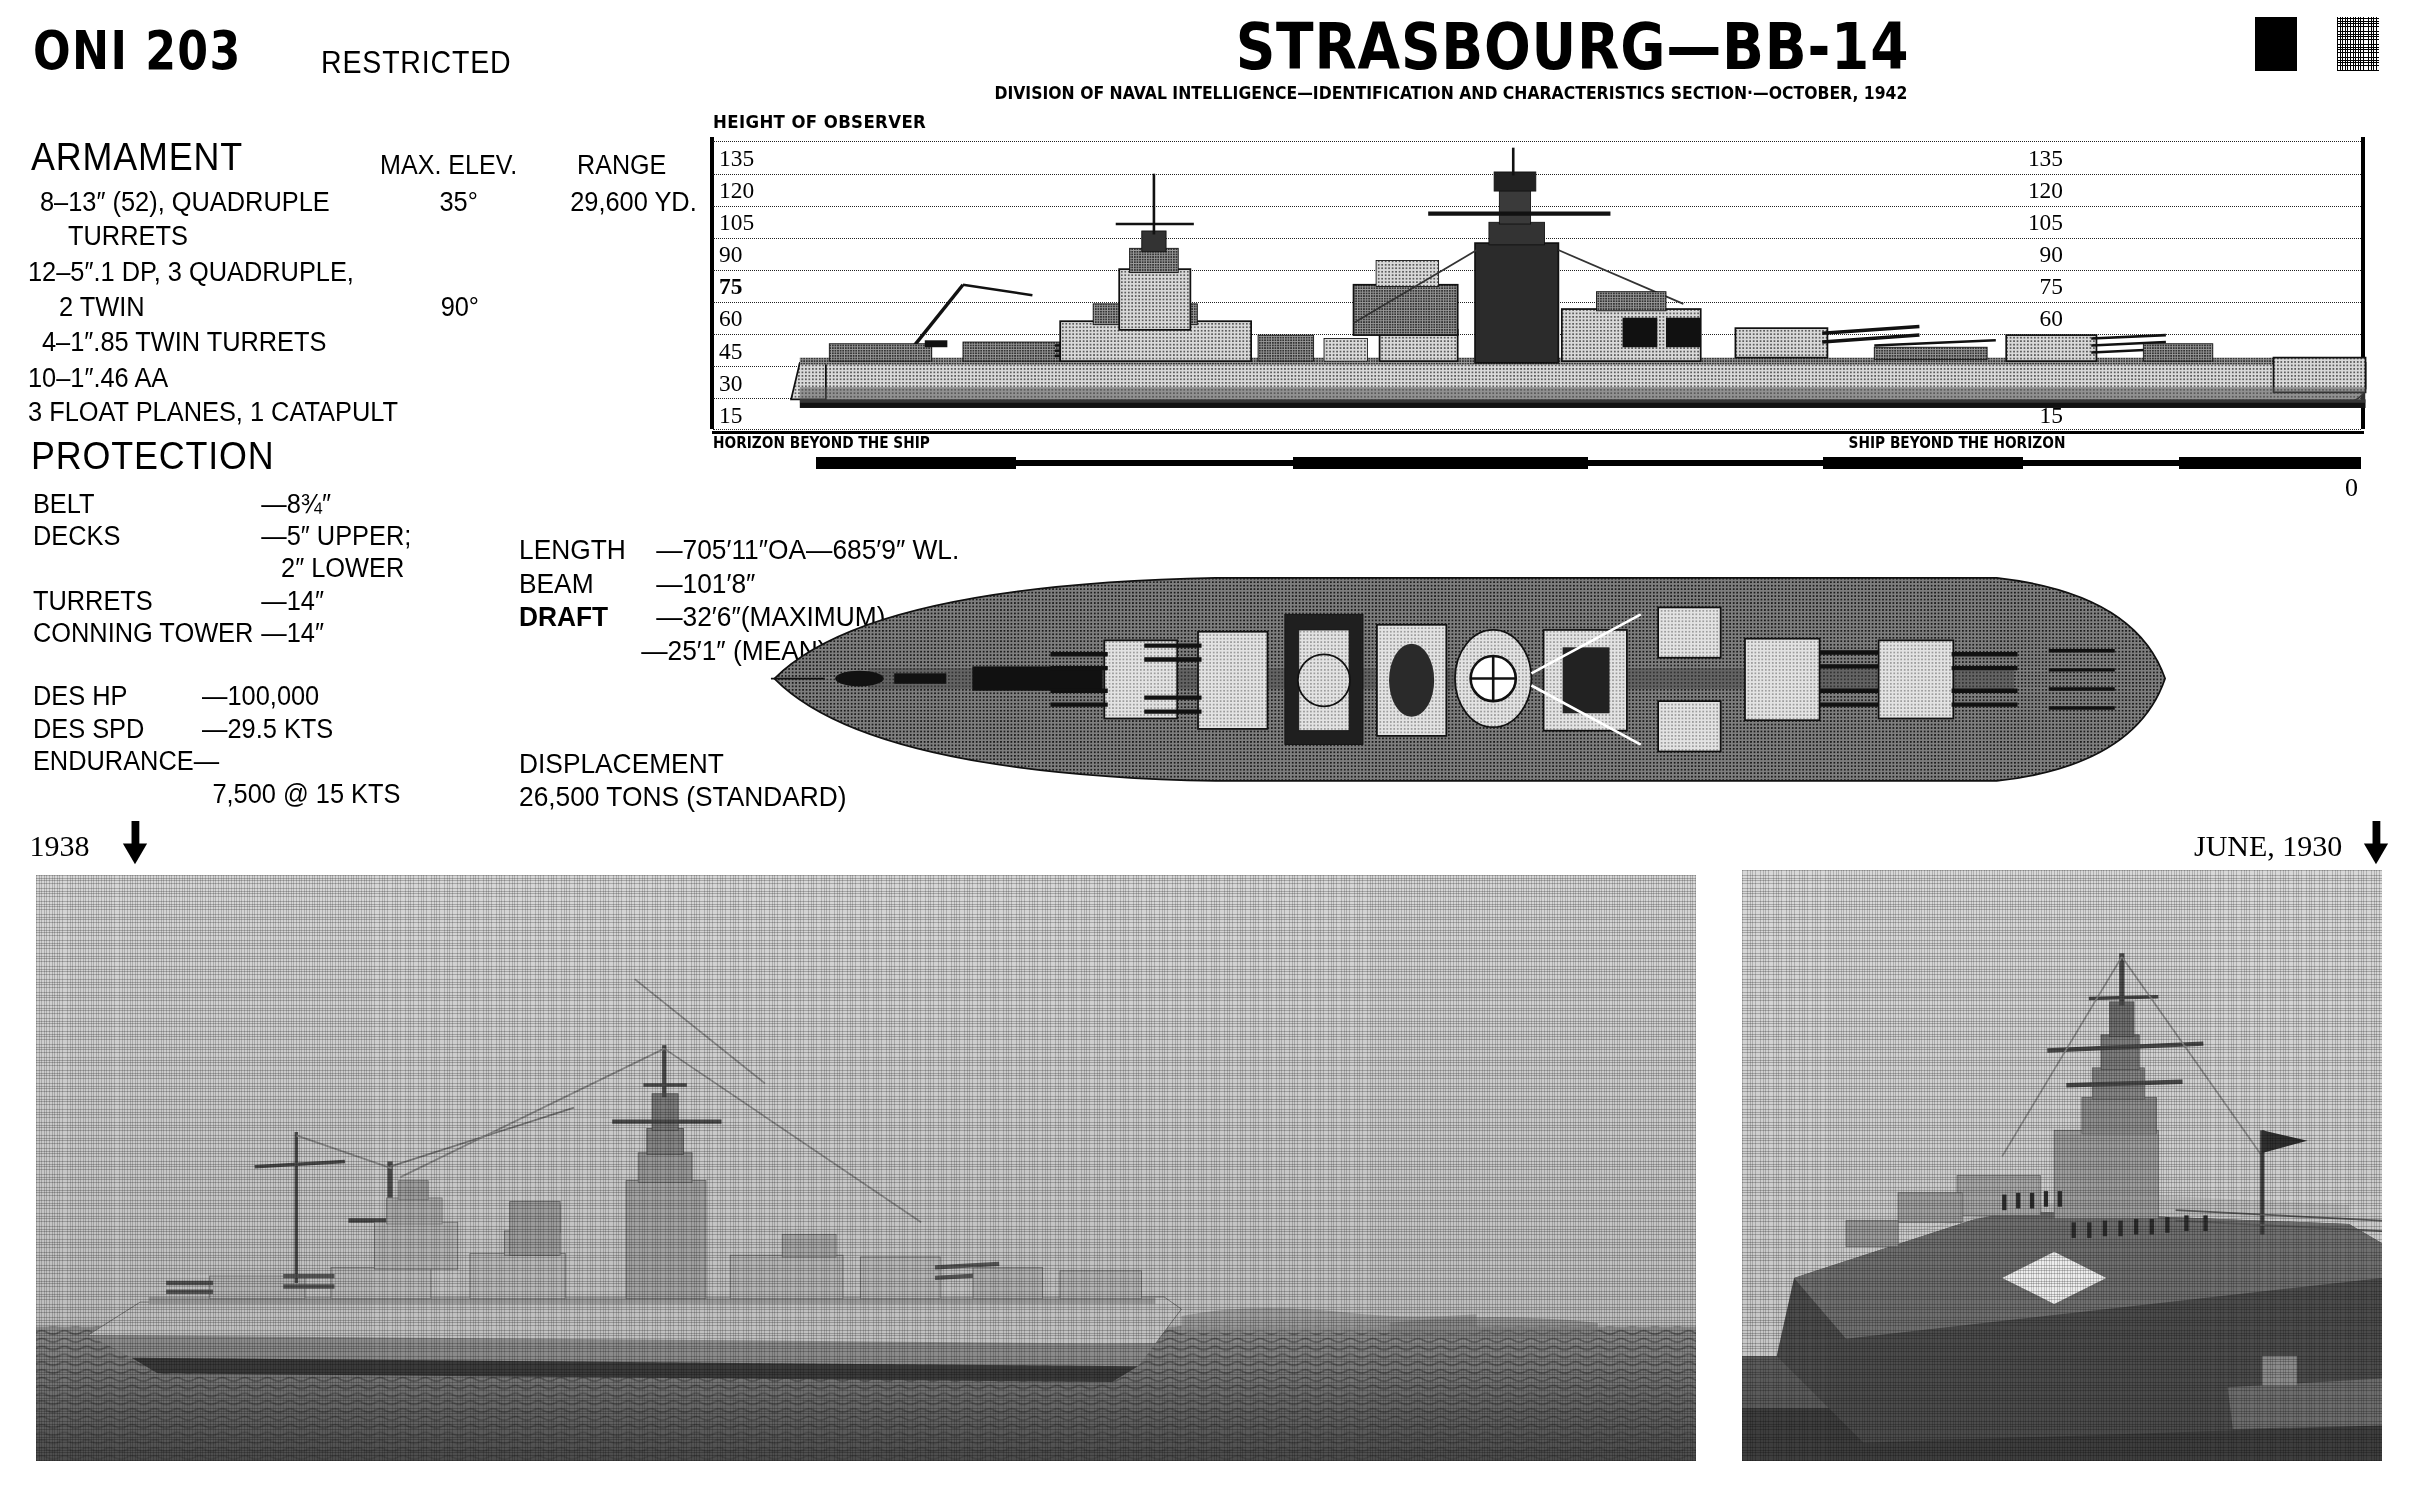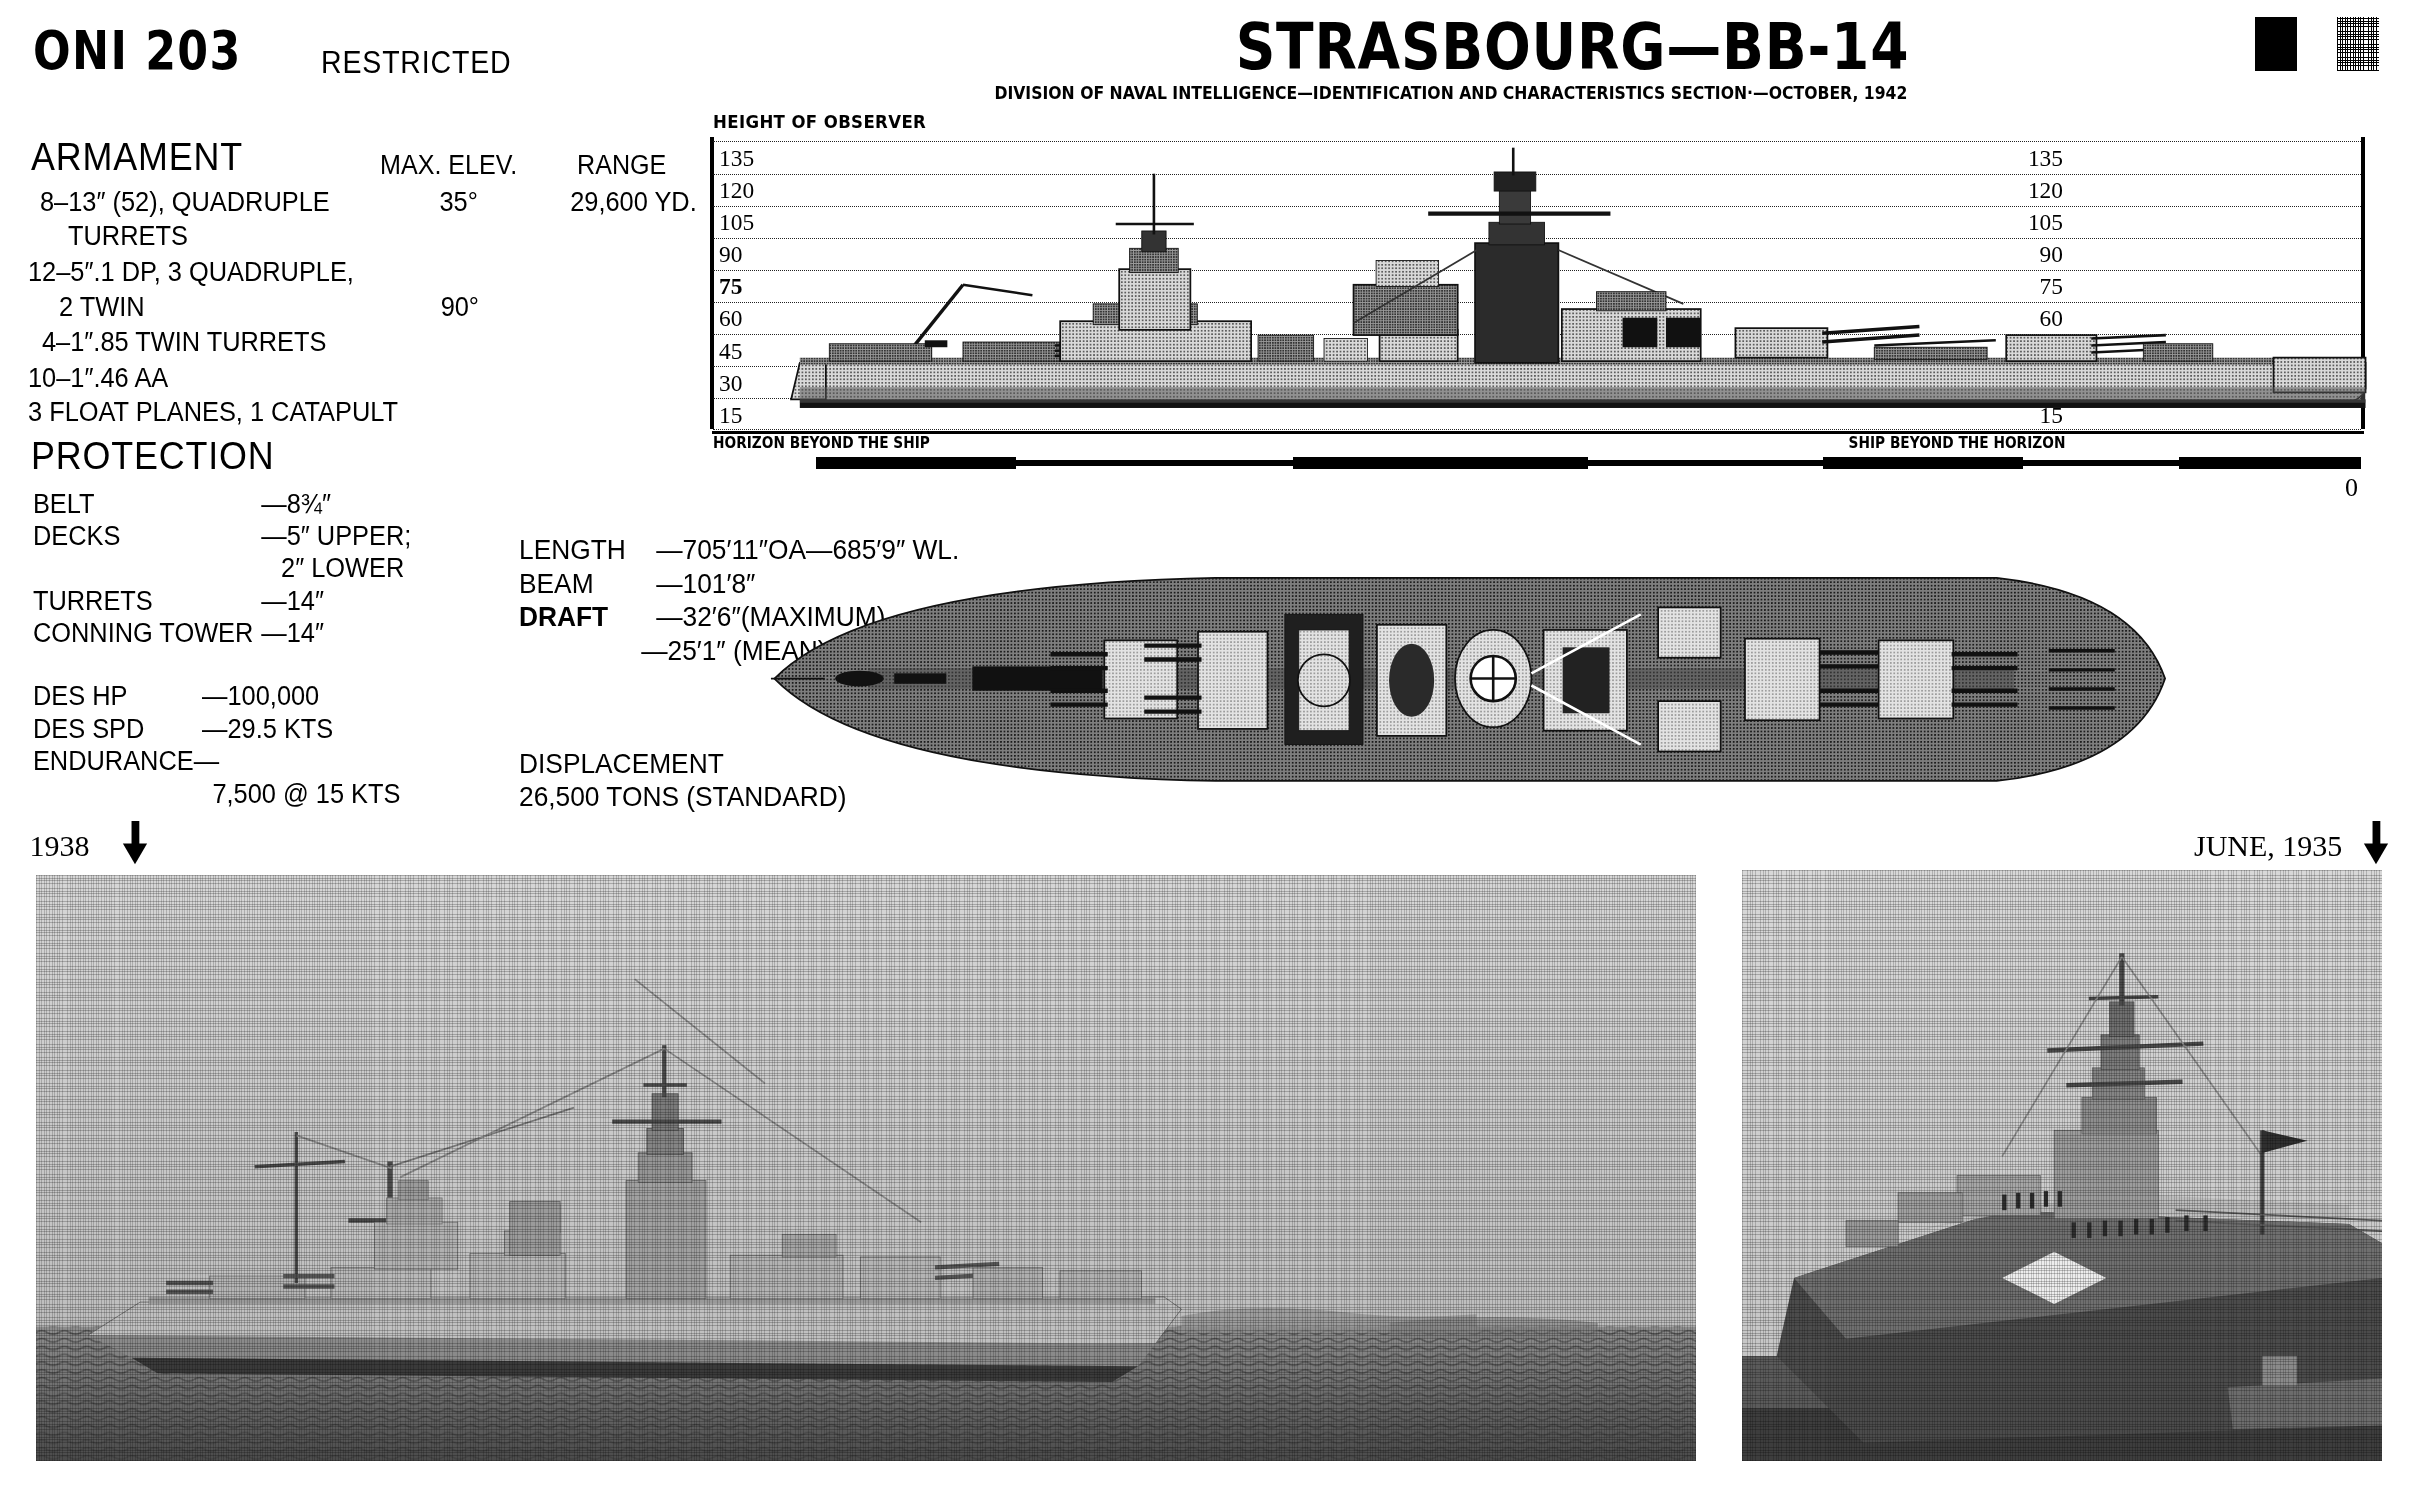--- a/index.html
+++ b/index.html
@@ -455,21 +455,21 @@
       <line x1="1480" y1="166" x2="1556" y2="166"></line>
     </g>
   </svg>
 
   <div class="date-lbl" style="left:29.5px; top:829px;">1938</div>
   <svg class="arrow-dn" style="left:121px; top:821px; width:28px; height:45px;" viewBox="0 0 32 52">
     <rect x="12" y="0" width="9" height="30" fill="#000"></rect>
     <path d="M2,26 L30,26 L16,50 Z" fill="#000"></path>
   </svg>
 
-  <div class="date-lbl" style="left:2194px; top:829px;">JUNE, 1935</div>
+  <div class="date-lbl" style="left:2194px; top:829px;">JUNE, 1930</div>
   <svg class="arrow-dn" style="left:2362px; top:821px; width:28px; height:45px;" viewBox="0 0 32 52">
     <rect x="12" y="0" width="9" height="30" fill="#000"></rect>
     <path d="M2,26 L30,26 L16,50 Z" fill="#000"></path>
   </svg>
 
   <div id="photo-left">
     <svg viewBox="0 0 1913 675" preserveAspectRatio="none" style="width:100%;height:100%;">
       <defs>
         <linearGradient id="skyL" x1="0" y1="0" x2="0" y2="1">
           <stop offset="0%" stop-color="#d6d6d6"></stop>

